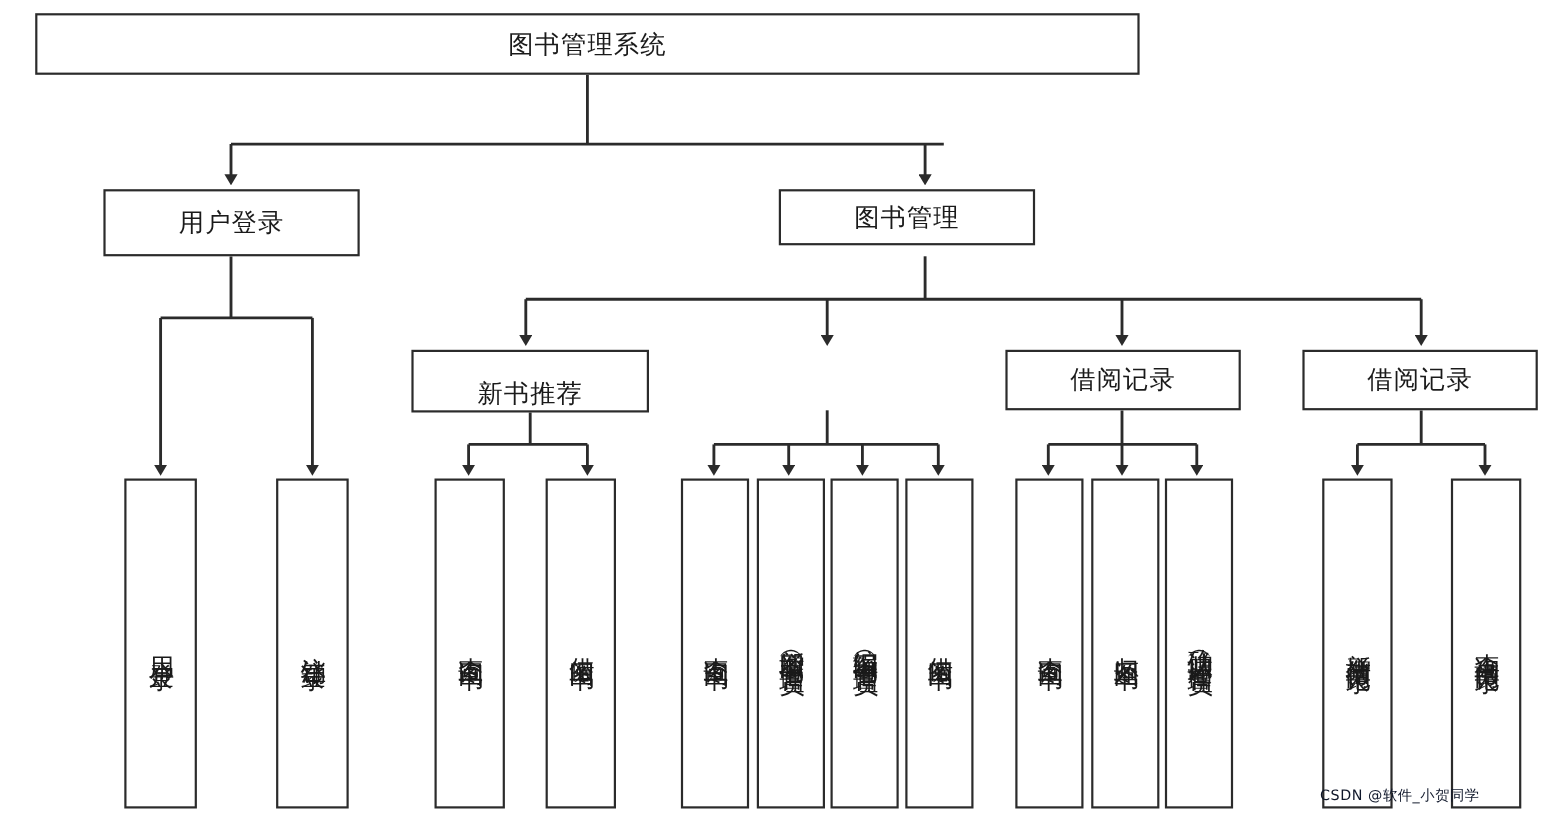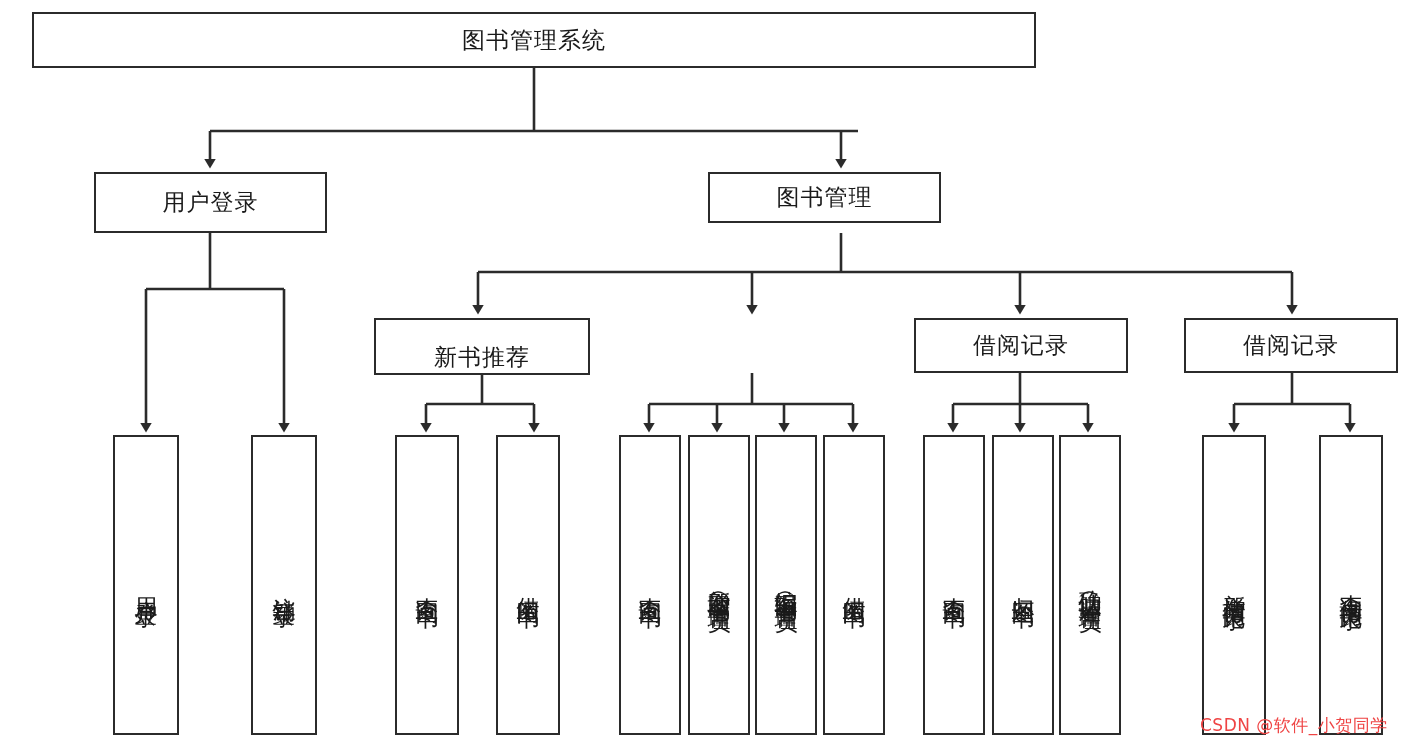--- a/index.html
+++ b/index.html
@@ -50,22 +50,22 @@
   }
   .node.v .vtext {
     writing-mode: vertical-rl;
     text-orientation: upright;
     white-space: nowrap;
   }
   .watermark {
     position: absolute;
     left: 1188px;
     top: 714px;
-    font-size: 17px;
-    color: #ef4444;
+    font-size: 13px;
+    color: #0f172a;
     white-space: nowrap;
     letter-spacing: 0.5px;
   }
 </style>
 </head>
 <body>
 
 <div id="canvas">
 
   <svg id="wires" viewBox="0 0 1405 747">

